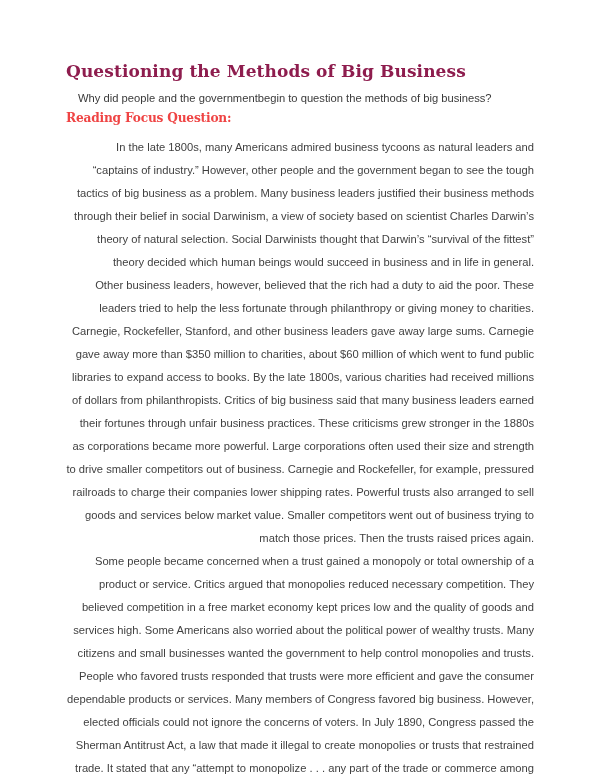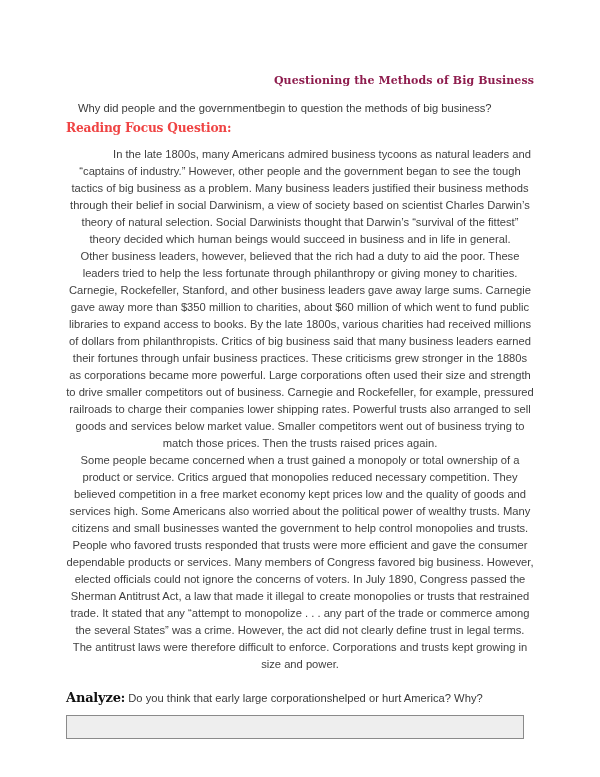--- a/index.html
+++ b/index.html
@@ -26,25 +26,25 @@
     position: absolute;
     left: 66px;
     top: 62px;
     width: 468px;
   }
 
   
   .doc-title {
     font-family: "DejaVu Serif", serif;
     font-weight: bold;
-    font-size: 11px;
+    font-size: 17px;
     color: #8e1d4e;
-    text-align: right;
+    text-align: left;
     letter-spacing: 0.1px;
-    margin: 12px 0 8px 0;
+    margin: 2px 0 8px 0;
     line-height: 14px;
   }
 
   
   .focus-block {
     position: relative;
     margin: 0 0 10px 0;
     min-height: 36px;
   }
   .focus-question-text {
@@ -64,24 +64,24 @@
     line-height: 17px;
     color: #ef4444;
     letter-spacing: -0.2px;
     white-space: nowrap;
     margin-top: 20px;
   }
 
   
   .body-par {
     font-size: 11.2px;
-    line-height: 17px;
+    line-height: 23px;
     color: #3f3f3f;
     margin: 0;
-    text-align: center;
+    text-align: right;
   }
   .body-par.indent {
     text-indent: 44px;
   }
 
   
   .analyze-block {
     margin-top: 16px;
   }
   .analyze-line {

